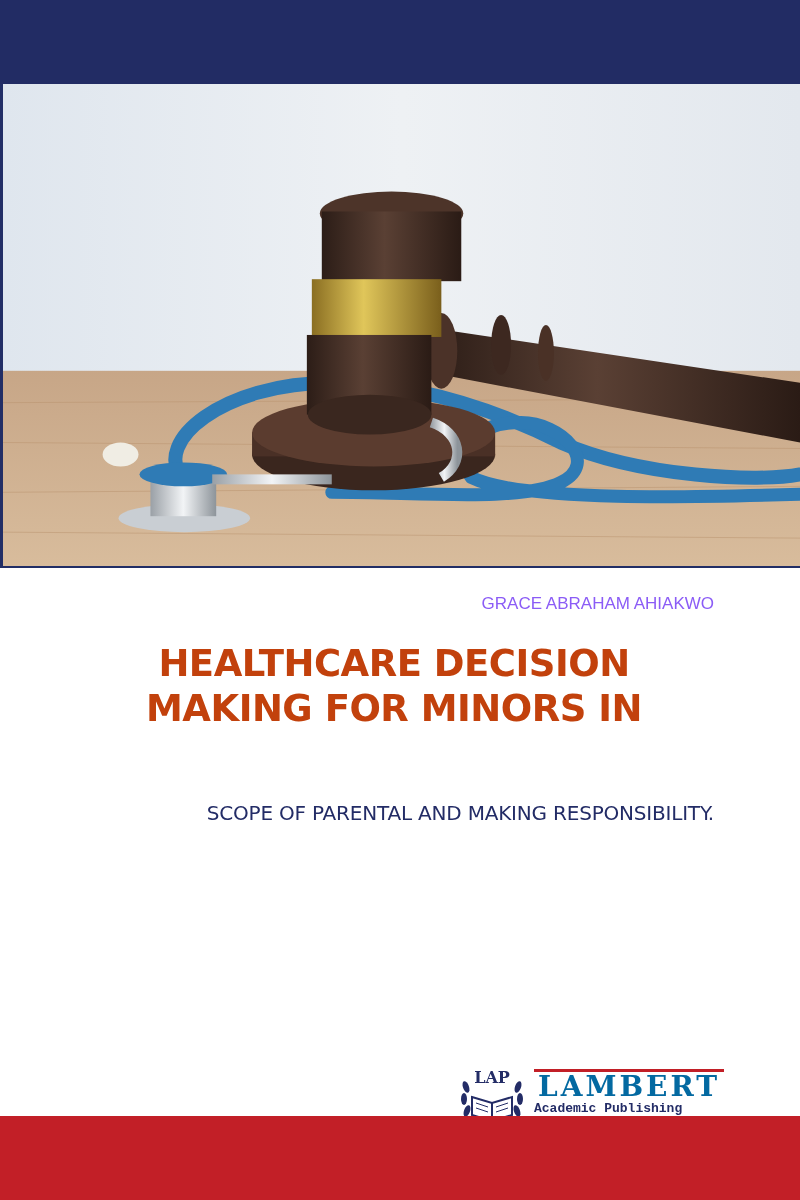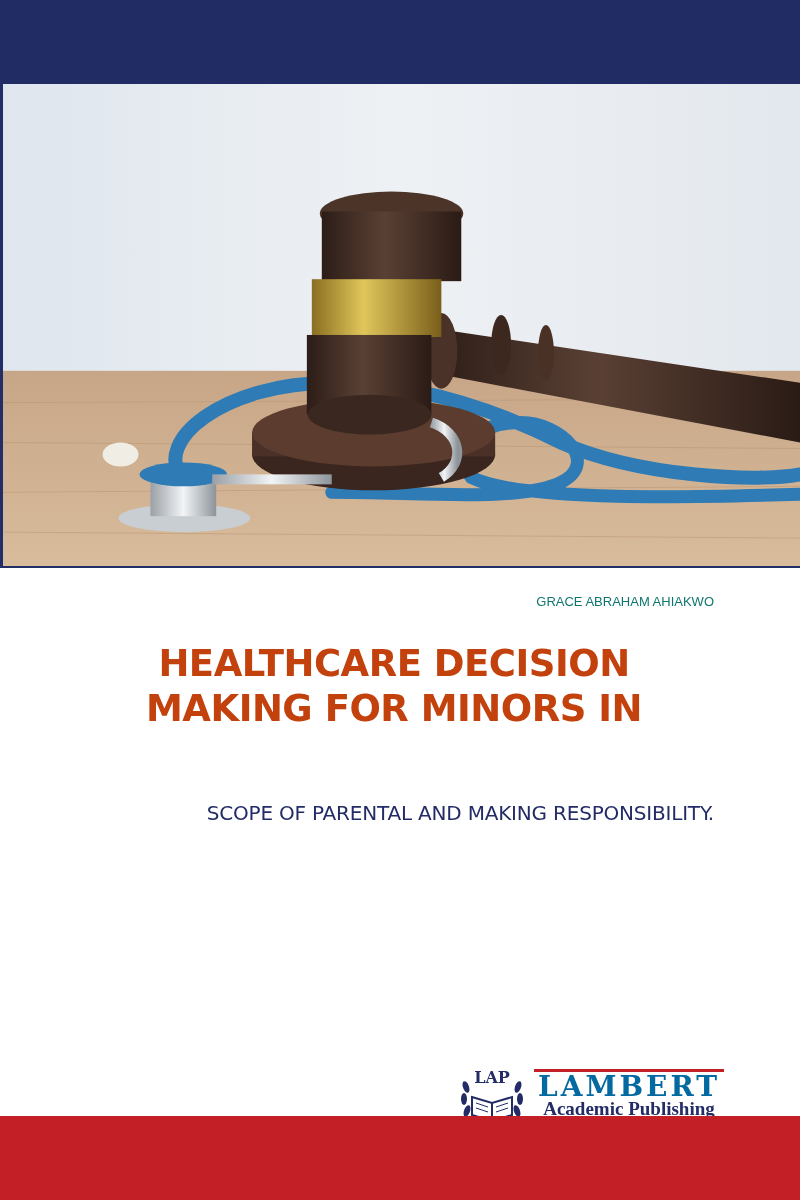--- a/index.html
+++ b/index.html
@@ -1,29 +1,29 @@
 <!DOCTYPE html>
 <html><head>
 <meta charset="utf-8">
 <style>
   html,body{margin:0;padding:0;background:#ffffff;}
   body{width:800px;height:1200px;position:relative;overflow:hidden;font-family:"Liberation Sans",sans-serif;}
   .top-bar{position:absolute;left:0;top:0;width:800px;height:84px;}
   .photo{position:absolute;left:0;top:84px;width:800px;height:484px;overflow:hidden;border-left:3px solid #222e66;border-bottom:2px solid #222e66;box-sizing:border-box;}
   .photo svg{display:block;width:100%;height:100%;}
-  .author{position:absolute;right:86px;top:594px;font-family:"Liberation Sans",sans-serif;font-size:13px;color:#0f766e;letter-spacing:0px;}
+  .author{position:absolute;right:86px;top:594px;font-family:"Liberation Sans",sans-serif;font-size:17px;color:#8b5cf6;letter-spacing:0px;}
   .title{position:absolute;right:86px;top:641px;width:640px;text-align:center;font-family:"DejaVu Sans",sans-serif;font-weight:bold;font-size:37px;line-height:45px;color:#c2410c;letter-spacing:-0.5px;}
   .subtitle{position:absolute;right:86px;top:801px;font-family:"DejaVu Sans",sans-serif;font-size:20px;color:#232c66;letter-spacing:-0.2px;}
   .logo{position:absolute;left:460px;top:1065px;width:266px;height:62px;}
   .logo-emblem{position:absolute;left:0;top:0;width:64px;height:62px;}
   .logo-line{position:absolute;left:74px;width:190px;height:3px;}
   .logo-line.top{top:4px;}
   .logo-line.bottom{top:55px;}
   .logo-name{position:absolute;left:74px;top:7px;width:190px;font-family:"DejaVu Serif",serif;font-weight:bold;font-size:28px;line-height:30px;letter-spacing:3px;text-align:center;}
-  .logo-sub{position:absolute;left:74px;top:35px;width:190px;font-family:Liberation Serif, serif;font-weight:bold;font-size:19px;line-height:18px;text-align:center;}
+  .logo-sub{position:absolute;left:74px;top:35px;width:190px;font-family:Liberation Mono, monospace;font-weight:bold;font-size:13px;line-height:18px;text-align:left;}
   .bottom-bar{position:absolute;left:0;top:1116px;width:800px;height:84px;}
 </style>
 </head>
 <body>
 
 <div class="top-bar" style="background:#222c64;"></div>
 
 <div class="photo">
   <svg viewBox="0 0 800 484" preserveAspectRatio="none">
     <defs>

